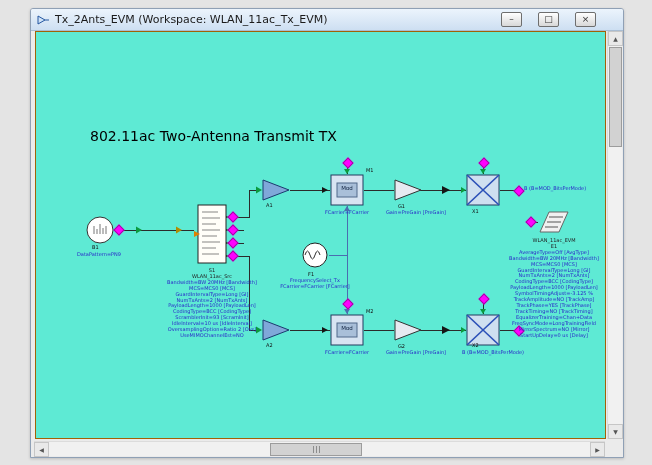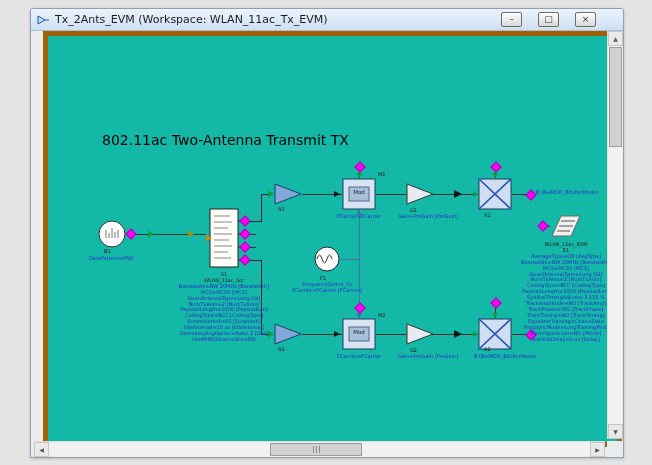--- a/index.html
+++ b/index.html
@@ -8,22 +8,22 @@
   .window{position:absolute;left:30px;top:8px;width:592px;height:448px;background:#ebebeb;
           border:1px solid #8fa0b5;border-radius:3px 3px 0 0;box-shadow:0 1px 3px rgba(0,0,0,.18)}
   .titlebar{position:absolute;left:0;top:0;right:0;height:22px;
             background:linear-gradient(#ecf4fc,#cddff2);border-bottom:1px solid #a9bdd3;
             display:flex;align-items:center;padding:0 5px;border-radius:2px 2px 0 0;box-sizing:border-box}
   .title-text{font-size:11px;color:#1b1b1b;margin-left:5px;white-space:nowrap}
   .controls{margin-left:auto;display:flex;gap:16px;margin-right:22px}
   .wbtn{width:21px;height:15px;border:1px solid #6e6e6e;border-radius:2px;
         background:linear-gradient(#ffffff,#d8d8d8);font-size:9px;line-height:13px;
         text-align:center;color:#333;box-sizing:border-box}
-  .canvas{position:absolute;left:12px;top:22px;width:569px;height:406px;background:#14b8a6;
-          border:5px solid #a16207}
+  .canvas{position:absolute;left:4px;top:22px;width:569px;height:406px;background:#5eead4;
+          border:1px solid #a16207}
   .sheet{position:relative;width:100%;height:100%;overflow:hidden}
   .wires{position:absolute;left:0;top:0}
   .heading{position:absolute;left:54px;top:96px;font-size:14px;color:#000;white-space:nowrap}
   .cmp{position:absolute}
   .dia{position:absolute;width:6px;height:6px;background:#ff00ff;border:1px solid #a800a8;
        transform:rotate(45deg)}
   .des{position:absolute;font-size:5px;color:#111;white-space:nowrap}
   .lbl{position:absolute;font-size:5px;color:#2a2ac8;white-space:nowrap}
   .plist{position:absolute;font-size:5px;line-height:5.9px;color:#2a2ac8;text-align:center}
   .plist div{white-space:nowrap}

